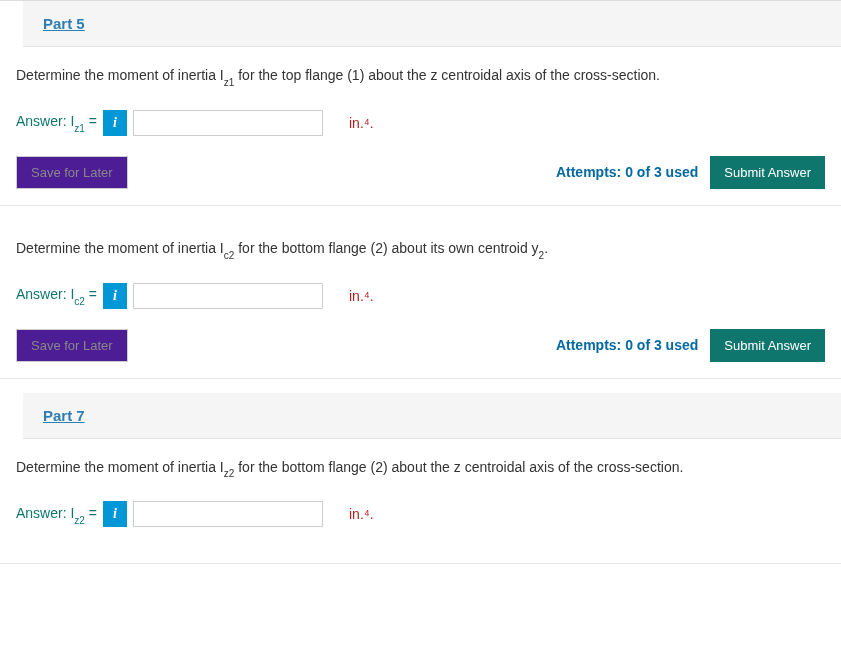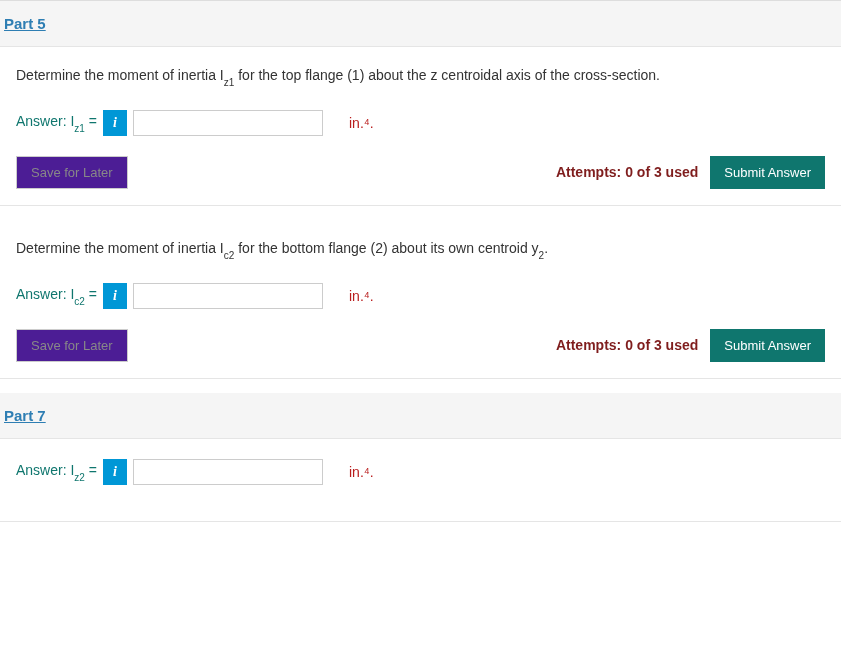--- a/index.html
+++ b/index.html
@@ -15,22 +15,23 @@
       width: 841px;
     }
     .container {
       border-top: 1px solid #ddd;
     }
     .part-section {
       border-bottom: 1px solid #e5e5e5;
     }
     .part-header {
       background: #f5f5f5;
-      padding: 14px 16px 14px 4px;
+      padding: 14px 16px 14px 20px;
       border-bottom: 1px solid #e5e5e5;
+      margin-left: 23px;
     }
     .part-header.locked {
       color: #2E7EB3;
       text-decoration: underline;
       font-weight: bold;
       font-size: 15px;
     }
     .part-header.unlocked {
       color: #2E7EB3;
       font-weight: 400;
@@ -97,21 +98,21 @@
       background: #4c1d95;
       color: #888;
       font-size: 13px;
       cursor: pointer;
     }
     .spacer {
       flex: 1;
     }
     .attempts {
       font-weight: bold;
-      color: #7f1d1d;
+      color: #0369a1;
       font-size: 14px;
     }
     .submit-btn {
       padding: 9px 14px;
       background: #0f766e;
       color: #fff;
       border: none;
       font-size: 13px;
       cursor: pointer;
     }
@@ -166,20 +167,23 @@
         <button class="submit-btn">Submit Answer</button>
       </div>
     </div>
   </div>
 
   <div class="spacer-gap"></div>
 
   <div class="part-section">
     <div class="part-header locked">Part 7</div>
     <div class="part-body">
+      <div class="prompt">
+        <span>Determine the moment of inertia I</span><span class="sub">z2</span><span> for the bottom flange (2) about the z centroidal axis of the cross-section.</span>
+      </div>
       <div class="answer-row">
         <span class="answer-label"><span>Answer: I</span><span class="sub">z2</span><span> = </span></span>
         <span class="info-btn">i</span>
         <input class="answer-input" type="text" style="">
         <span class="unit">in.⁴.</span>
       </div>
     </div>
   </div>
 
 </div>

